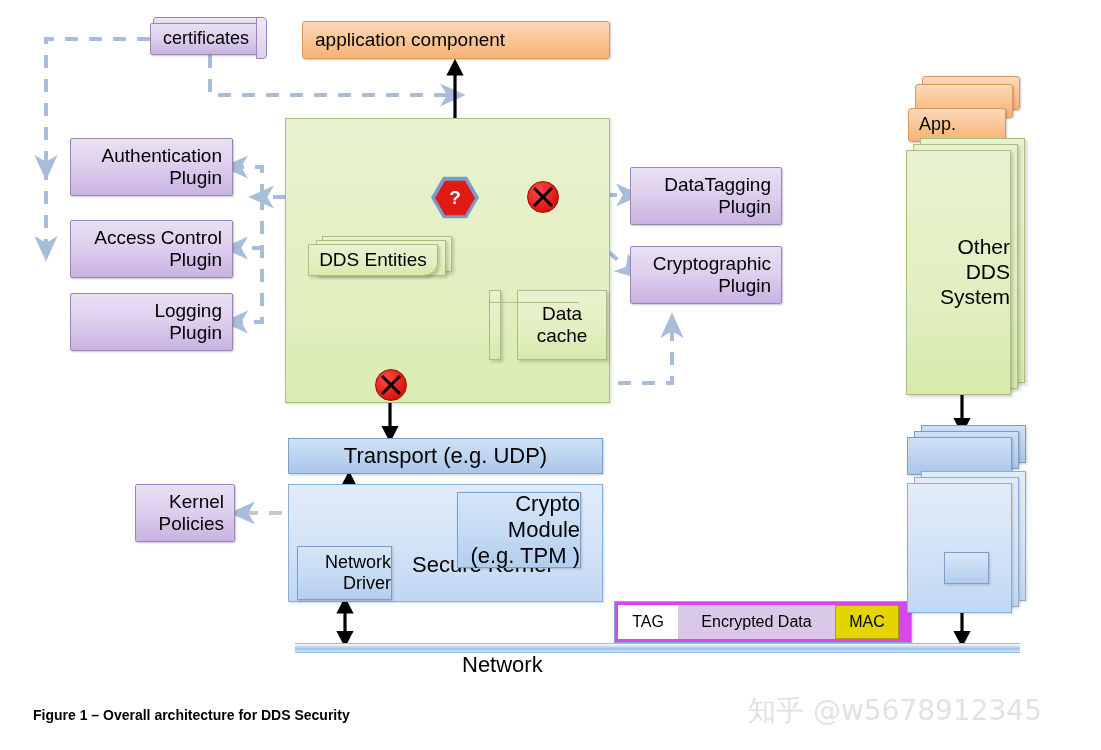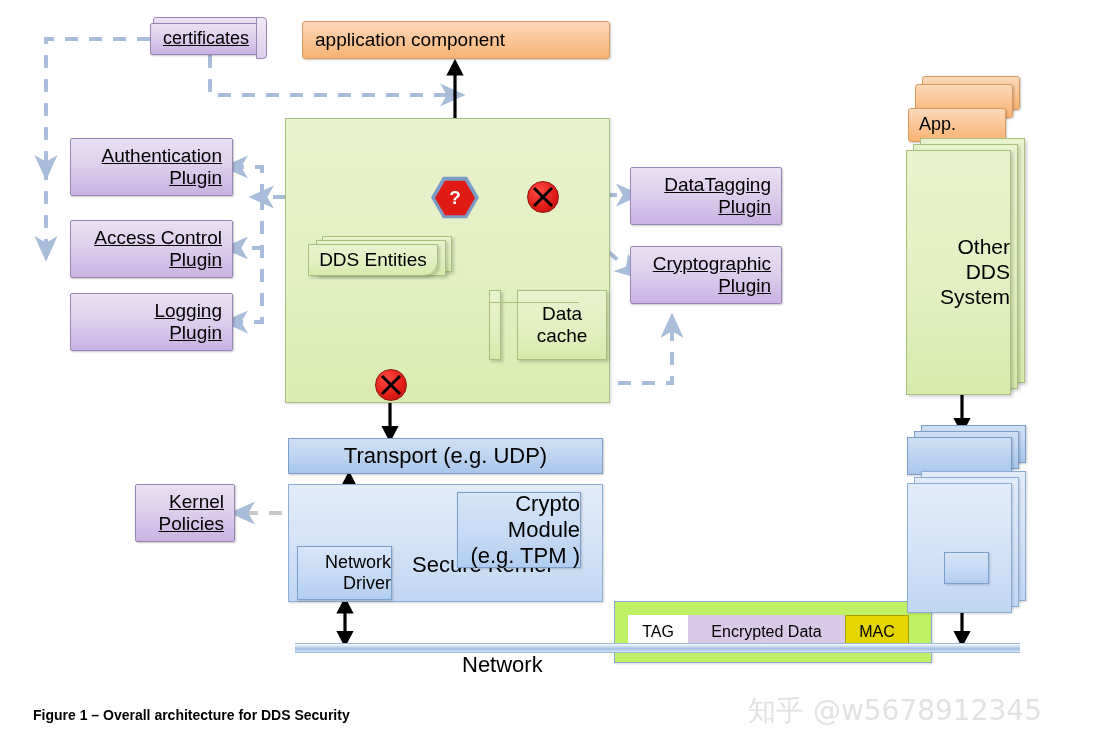--- a/index.html
+++ b/index.html
@@ -30,21 +30,20 @@
     line-height: 1.18;
   }
   
   .purple {
     background: linear-gradient(to bottom, #e9e0f2 0%, #ded0ee 45%, #c9b2e2 100%);
     border: 1px solid #9a86b5;
     border-radius: 2px;
     box-shadow: 1px 1px 2px rgba(0,0,0,0.22);
     padding: 12px 10px;
     font-size: 19px;
-    text-decoration: underline;
   }
   
   .orange {
     background: linear-gradient(to bottom, #fbd9bb 0%, #fac596 50%, #f7b272 100%);
     border: 1px solid #d89b5e;
     border-radius: 3px;
     box-shadow: 1px 1px 2px rgba(0,0,0,0.22);
     padding: 4px 12px;
     font-size: 19px;
   }
@@ -116,25 +115,25 @@
     width: 30px; height: 30px;
     border-radius: 50%;
     background: radial-gradient(circle at 35% 30%, #ff4b42 0%, #e01b16 60%, #b81210 100%);
     border: 1px solid #8d1410;
   }
   .circle-x svg { display:block; }
 
   
   .pkt-wrap {
     position: absolute;
-    background: #bef264;
+    background: #d946ef;
     border: 1px solid #8aa9cc;
     display: flex;
     align-items: stretch;
-    padding: 13px;
+    padding: 3px;
     box-shadow: 1px 1px 2px rgba(0,0,0,0.15);
   }
   .pkt-cell {
     display: flex; align-items: center; justify-content: center;
     font-size: 16px; color: #000;
     border: 1px solid transparent;
   }
   
   .net-bar {
     position: absolute;

